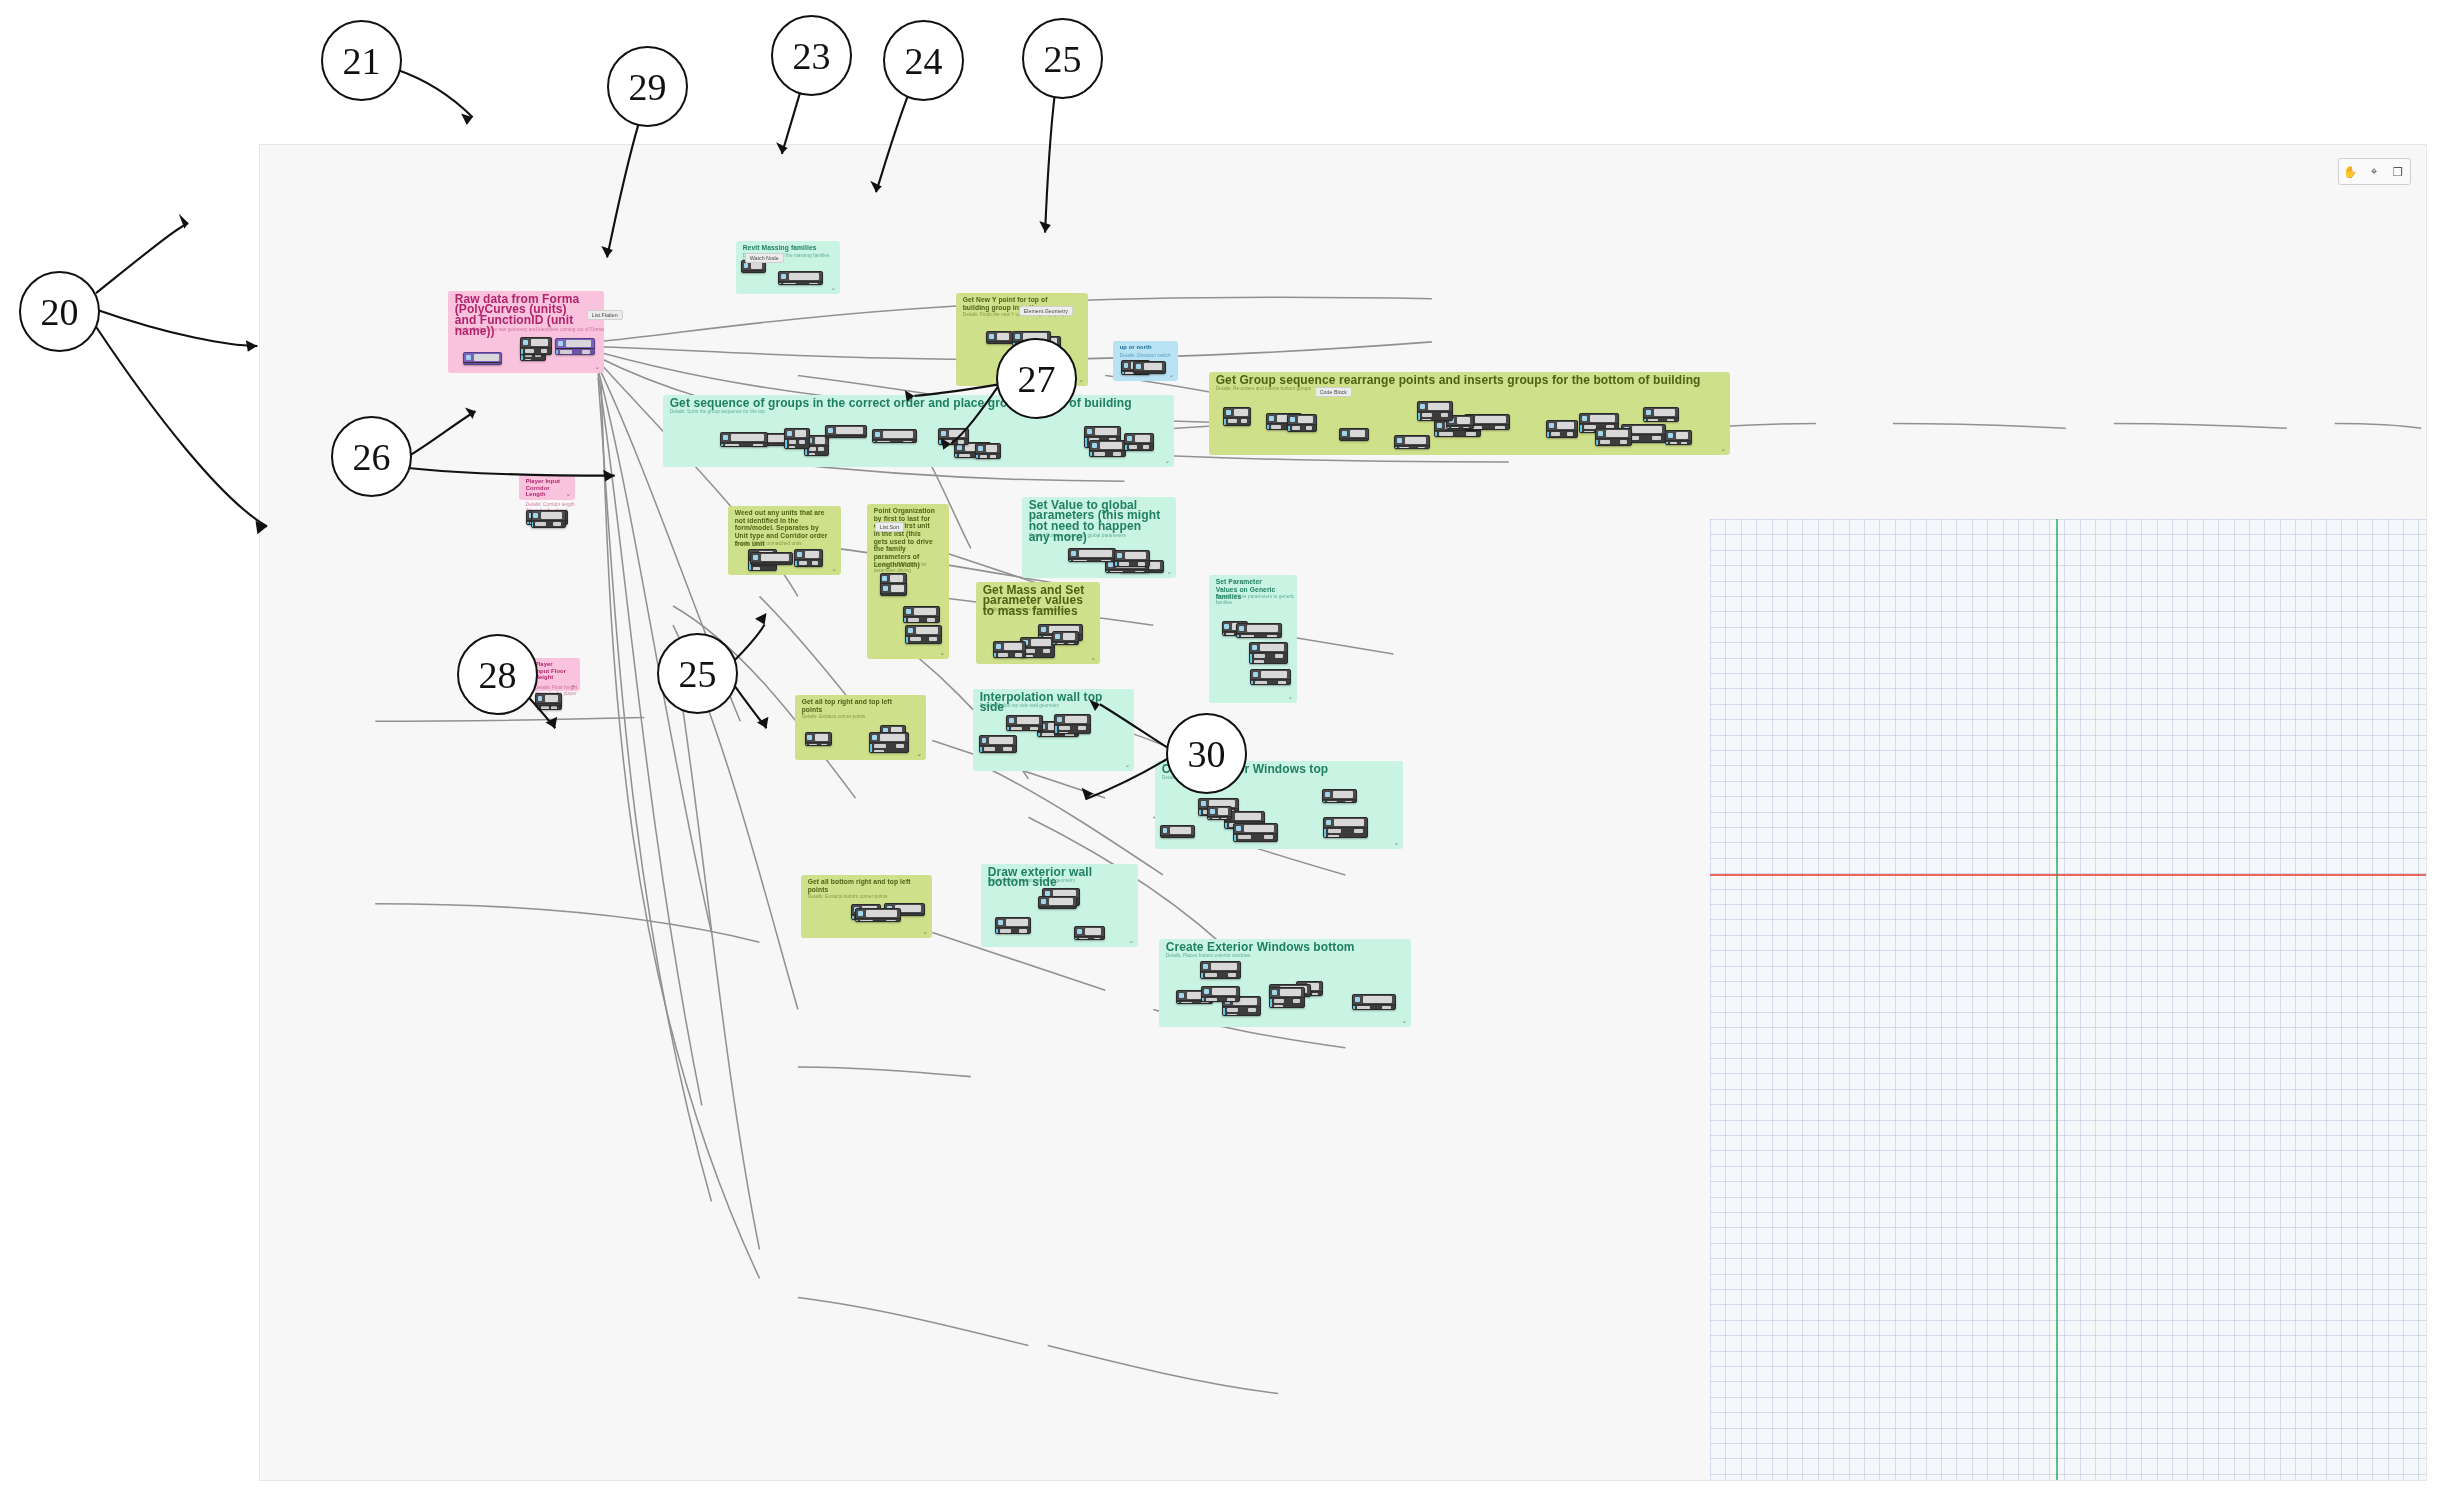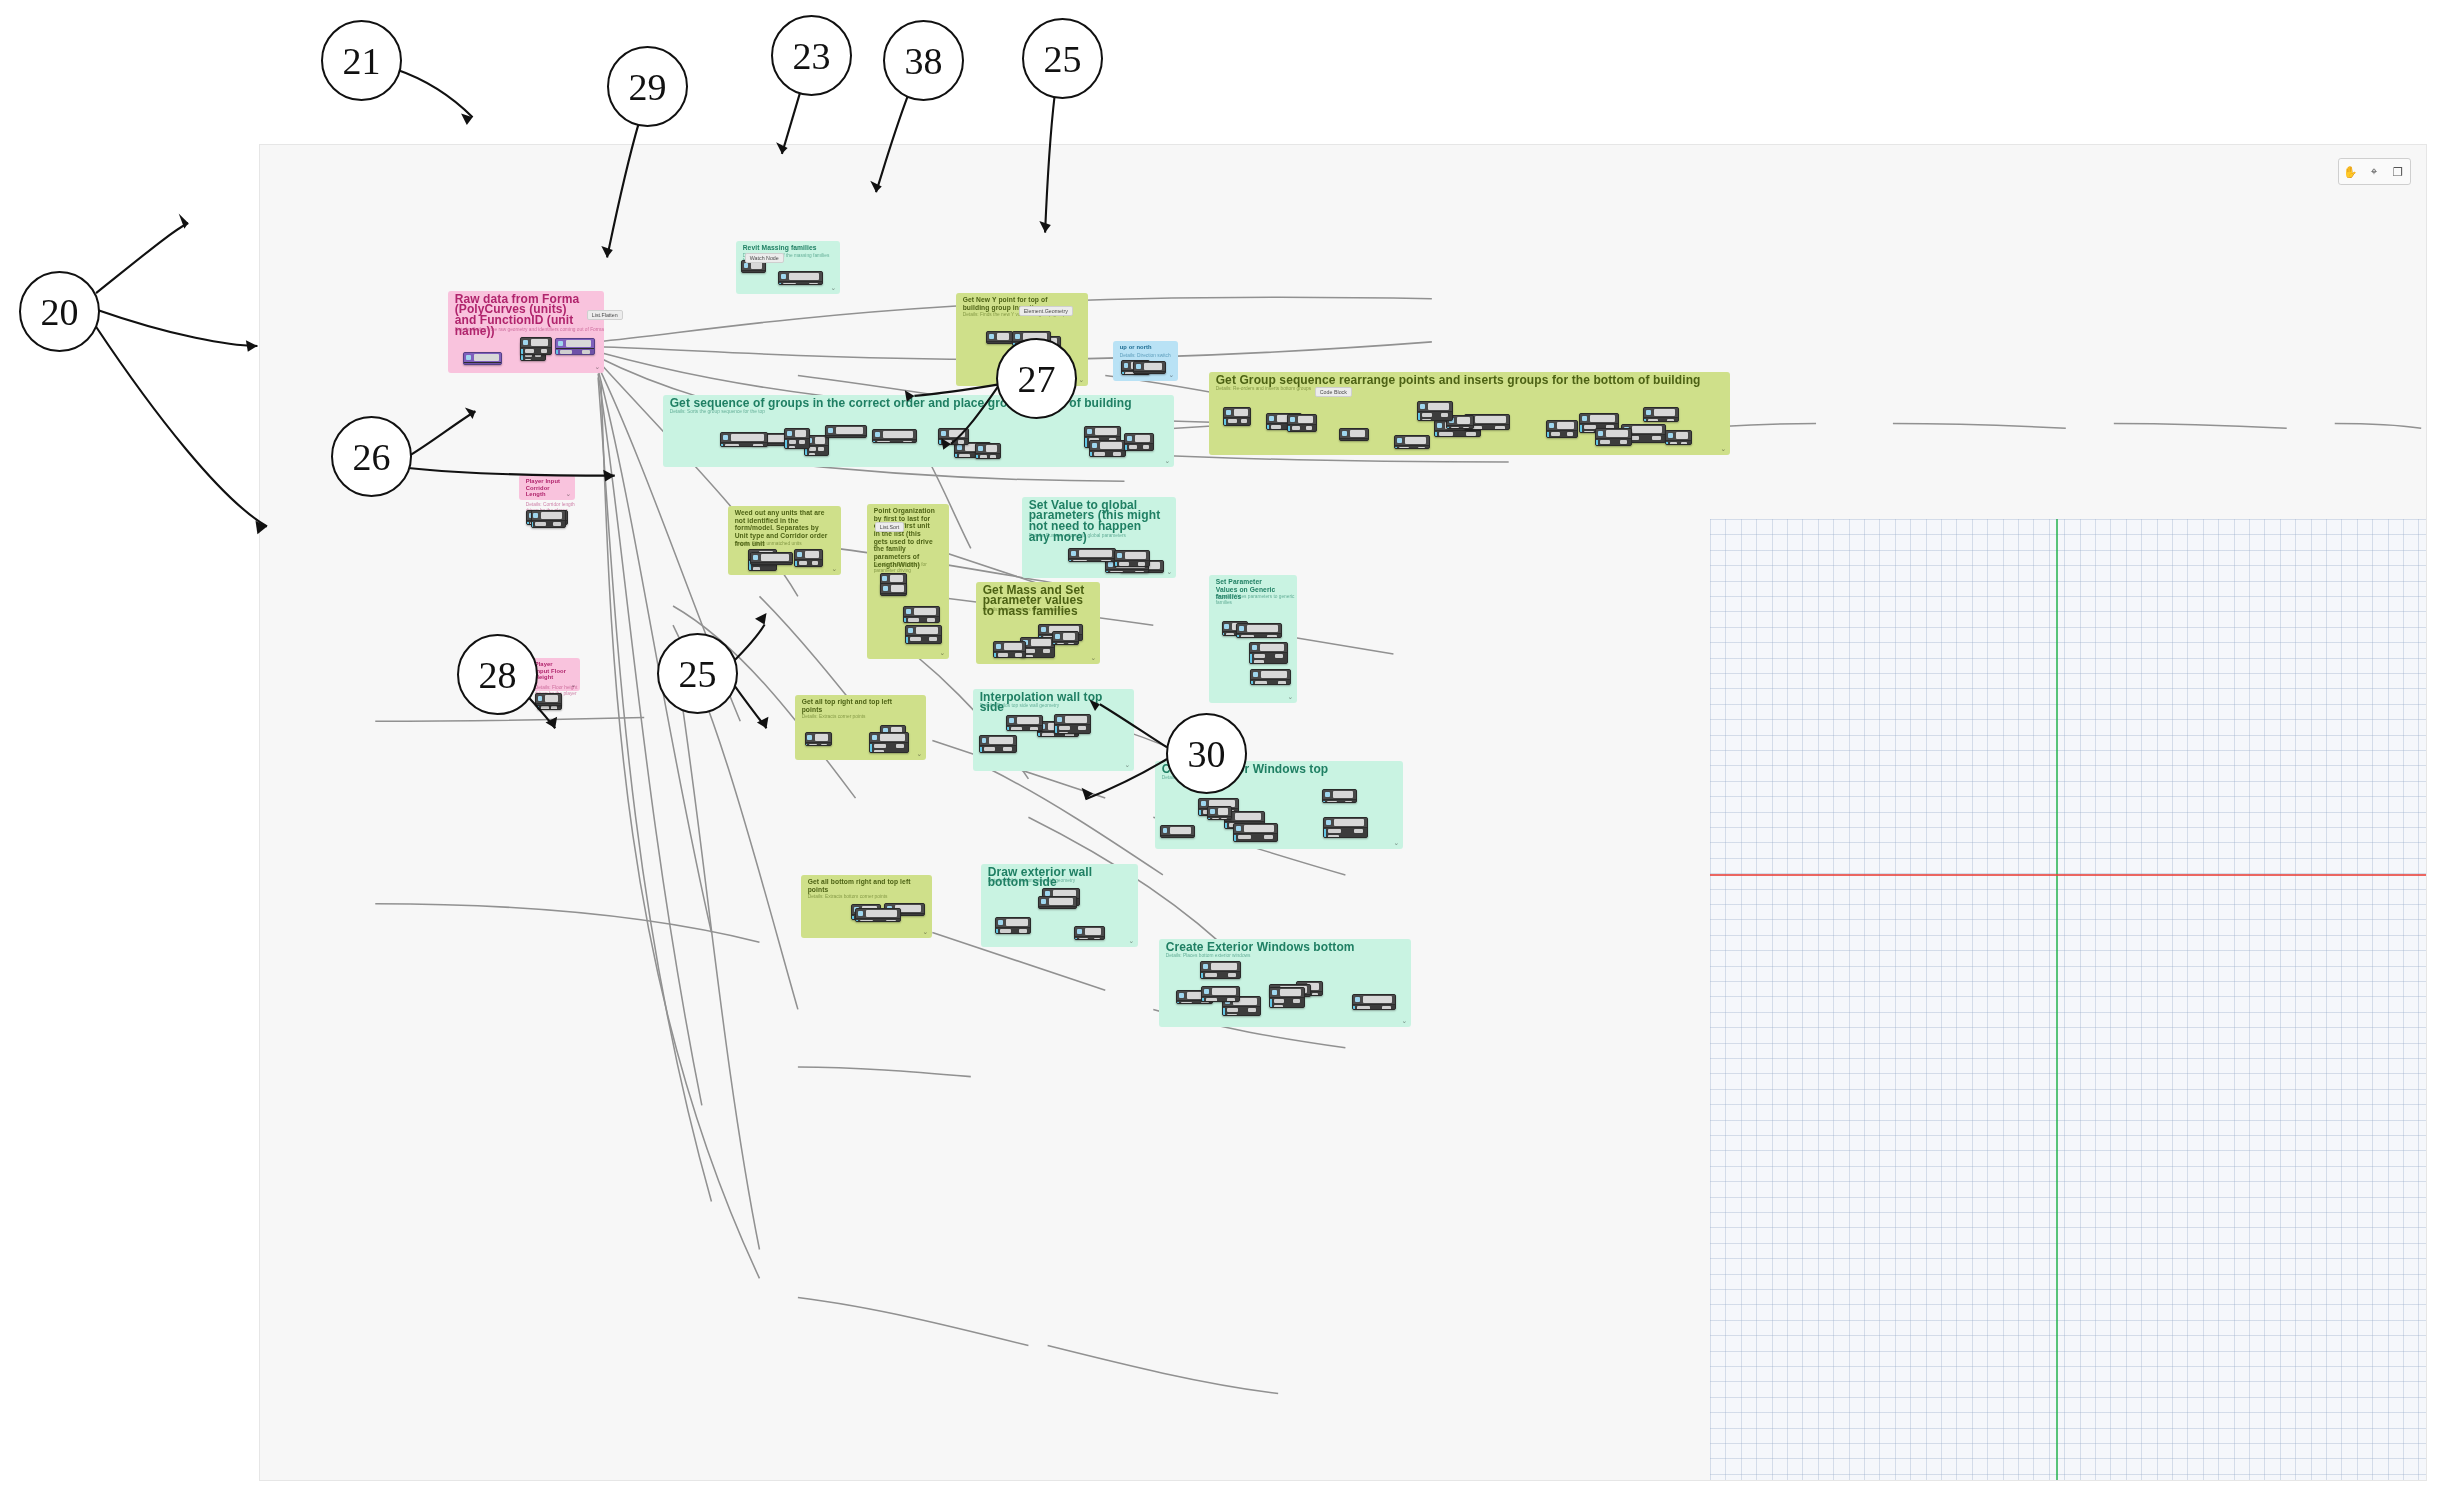--- a/index.html
+++ b/index.html
@@ -112,21 +112,21 @@
     <polygon points="1145,733 1134,728 1140,740"></polygon>
     <polygon points="1130,832 1126,820 1138,826"></polygon>
   </g>
 </svg>
 
 <div id="callout-layer">
     <div class="callout" style="left: 19px; top: 271px; width: 77px; height: 77px;">20</div>
     <div class="callout" style="left: 321px; top: 20px; width: 77px; height: 77px;">21</div>
     <div class="callout" style="left: 607px; top: 46px; width: 77px; height: 77px;">29</div>
     <div class="callout" style="left: 771px; top: 15.4px; width: 77px; height: 77px;">23</div>
-    <div class="callout" style="left: 883px; top: 20px; width: 77px; height: 77px;">38</div>
+    <div class="callout" style="left: 883px; top: 20px; width: 77px; height: 77px;">24</div>
     <div class="callout" style="left: 1022px; top: 18px; width: 77px; height: 77px;">25</div>
     <div class="callout" style="left: 331px; top: 416px; width: 77px; height: 77px;">26</div>
     <div class="callout" style="left: 996px; top: 338px; width: 77px; height: 77px;">27</div>
     <div class="callout" style="left: 457px; top: 634px; width: 77px; height: 77px;">28</div>
     <div class="callout" style="left: 657px; top: 633px; width: 77px; height: 77px;">25</div>
     <div class="callout" style="left: 1166px; top: 713px; width: 77px; height: 77px;">30</div>
   </div>
 
 <div id="canvas">
 

